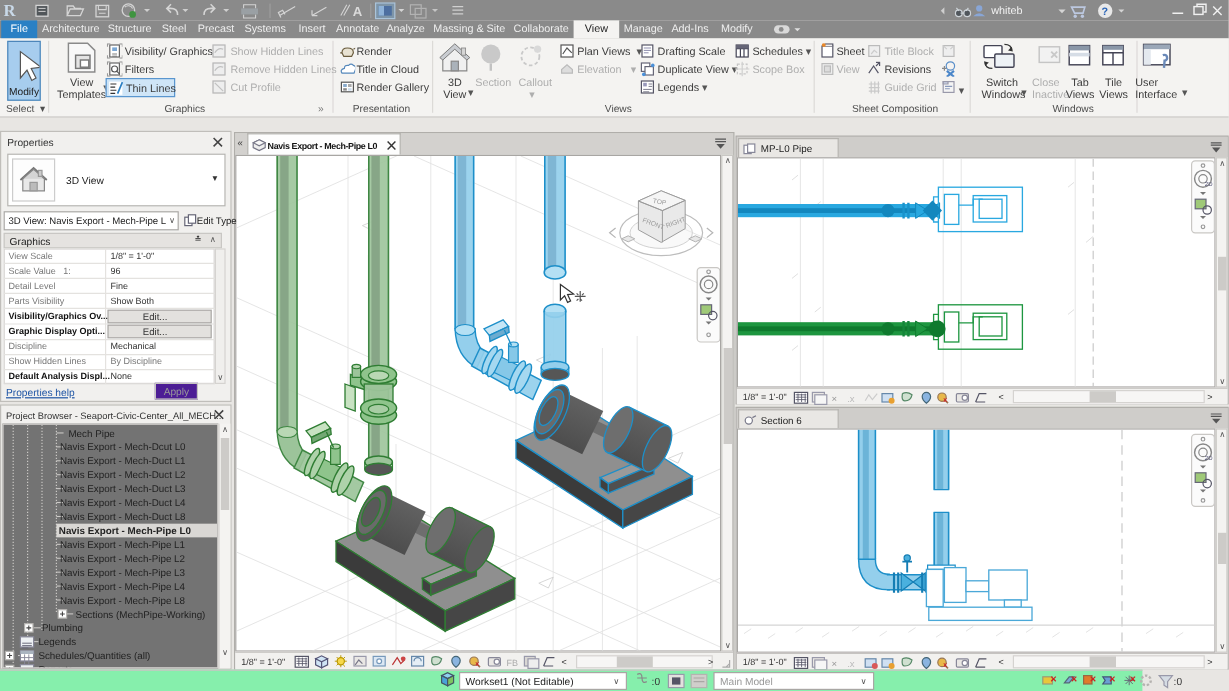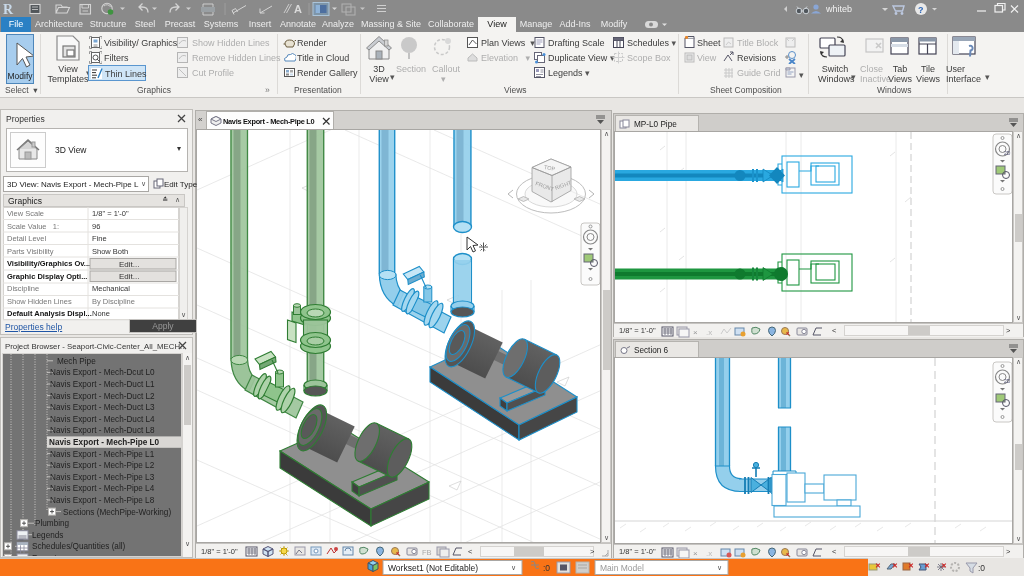--- a/index.html
+++ b/index.html
@@ -17,21 +17,21 @@
 .rsep { position:absolute; top:2px; width:1px; height:60px; background:#dcdad7; }
 .rlabel { position:absolute; top:53px; font-size:8.5px; color:#4e4e4e; white-space:nowrap; }
 .rtxt { position:absolute; font-size:9px; color:#3c3c3c; white-space:nowrap; }
 .rtxt.dis { color:#aeaeae; }
 
 .panel { position:absolute; background:#f1f0ee; border:1px solid #c0beba; }
 .ptitle { position:absolute; font-size:8.5px; color:#333; white-space:nowrap; }
 .canvas { position:absolute; background:#fff; border:1px solid #a8a6a3; }
 .ctrlbar { position:absolute; background:#f2f1ef; border-top:1px solid #c5c3c0; font-size:7.5px; color:#333; }
 
-#statusbar { left:0; top:558px; width:868px; height:18px; background:#f97316; border-top:1px solid #c8c6c3; }
+#statusbar { left:0; top:558px; width:952px; height:18px; background:#86efac; border-top:1px solid #c8c6c3; }
 </style>
 </head>
 <body>
 <div id="app">
   <div id="titlebar" class="abs">
     <svg width="1024" height="17" style="position:absolute;left:0;top:0">
 
       <text x="3" y="13.5" font-size="14" font-weight="bold" fill="#c9d9e8" font-family="Liberation Serif,serif">R</text>
 
       <g stroke="#d4d4d4" fill="none" stroke-width="1.1">
@@ -958,21 +958,21 @@
       <text x="4" y="71.5" font-size="7.5" fill="#111" font-weight="bold">Graphic Display Opti...</text>
       <g>
         <rect x="87" y="51.5" width="86" height="10.5" fill="#e3e1de" stroke="#a9a7a4"></rect>
         <text x="116" y="59.5" font-size="8" fill="#333">Edit...</text>
         <rect x="87" y="64" width="86" height="10.5" fill="#e3e1de" stroke="#a9a7a4"></rect>
         <text x="116" y="72" font-size="8" fill="#333">Edit...</text>
       </g>
       <text x="178" y="110" font-size="7" fill="#555">∨</text>
     </svg>
     <span class="abs" style="left:4px;top:212px;font-size:8.5px;color:#1f55a5;text-decoration:underline">Properties help</span>
-    <div class="abs" style="left:128px;top:209px;width:68px;height:14px;background:#404040;border:1px solid #c5c3c0;text-align:center;font-size:8.5px;color:#999;line-height:13px">Apply</div>
+    <div class="abs" style="left:128px;top:209px;width:36px;height:14px;background:#4c1d95;border:1px solid #c5c3c0;text-align:center;font-size:8.5px;color:#999;line-height:13px">Apply</div>
   </div>
 
   <div class="panel" style="left:0;top:337px;width:193px;height:221px">
     <div class="ptitle" style="left:4px;top:4px;font-size:7.8px">Project Browser - Seaport-Civic-Center_All_MECH...</div>
     <svg width="10" height="10" style="position:absolute;right:4px;top:3px">
         <path d="M1 1 l7 7 m0 -7 l-7 7" stroke="#444" stroke-width="1.3"></path>
       </svg>
     <div class="abs" style="left:1px;top:15px;width:180px;height:204px;background:#737373;border:1px solid #d5d3d0;overflow:hidden">
       <svg width="180" height="204">
         <g stroke="#c9c7c4" stroke-dasharray="1 1.5">

